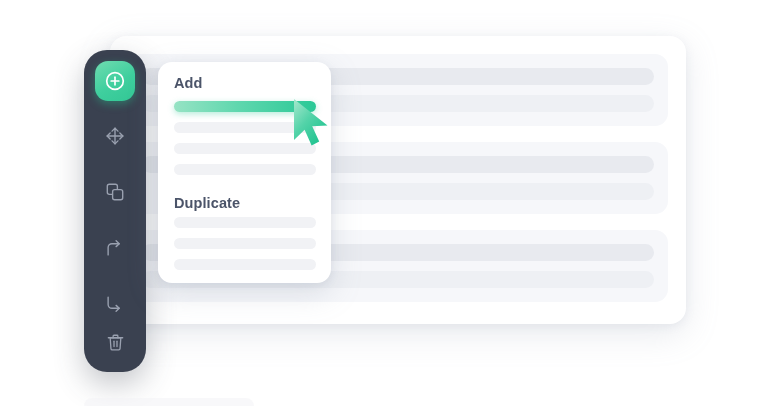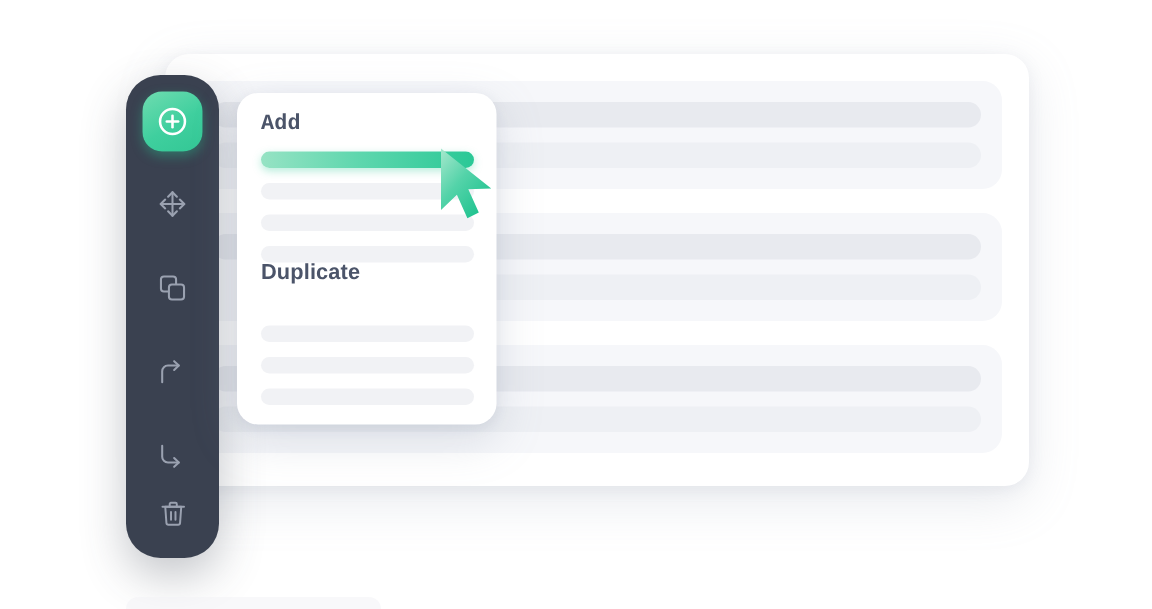--- a/index.html
+++ b/index.html
@@ -103,22 +103,22 @@
   }
 
   .menu-section-title {
     position: absolute;
     left: 16px;
     font-size: 14.5px;
     font-weight: 700;
     color: #4b5469;
     letter-spacing: 0.1px;
   }
-  .menu-section-title.s1 { top: 13px; font-family: Liberation Mono, monospace; }
-  .menu-section-title.s2 { top: 112px; }
+  .menu-section-title.s1 { top: 13px; }
+  .menu-section-title.s2 { top: 133px; }
 
   .menu-bar {
     position: absolute;
     left: 16px;
     width: 142px;
     height: 11px;
     border-radius: 6px;
     background: #f1f2f5;
   }
   .menu-bar.highlight {

